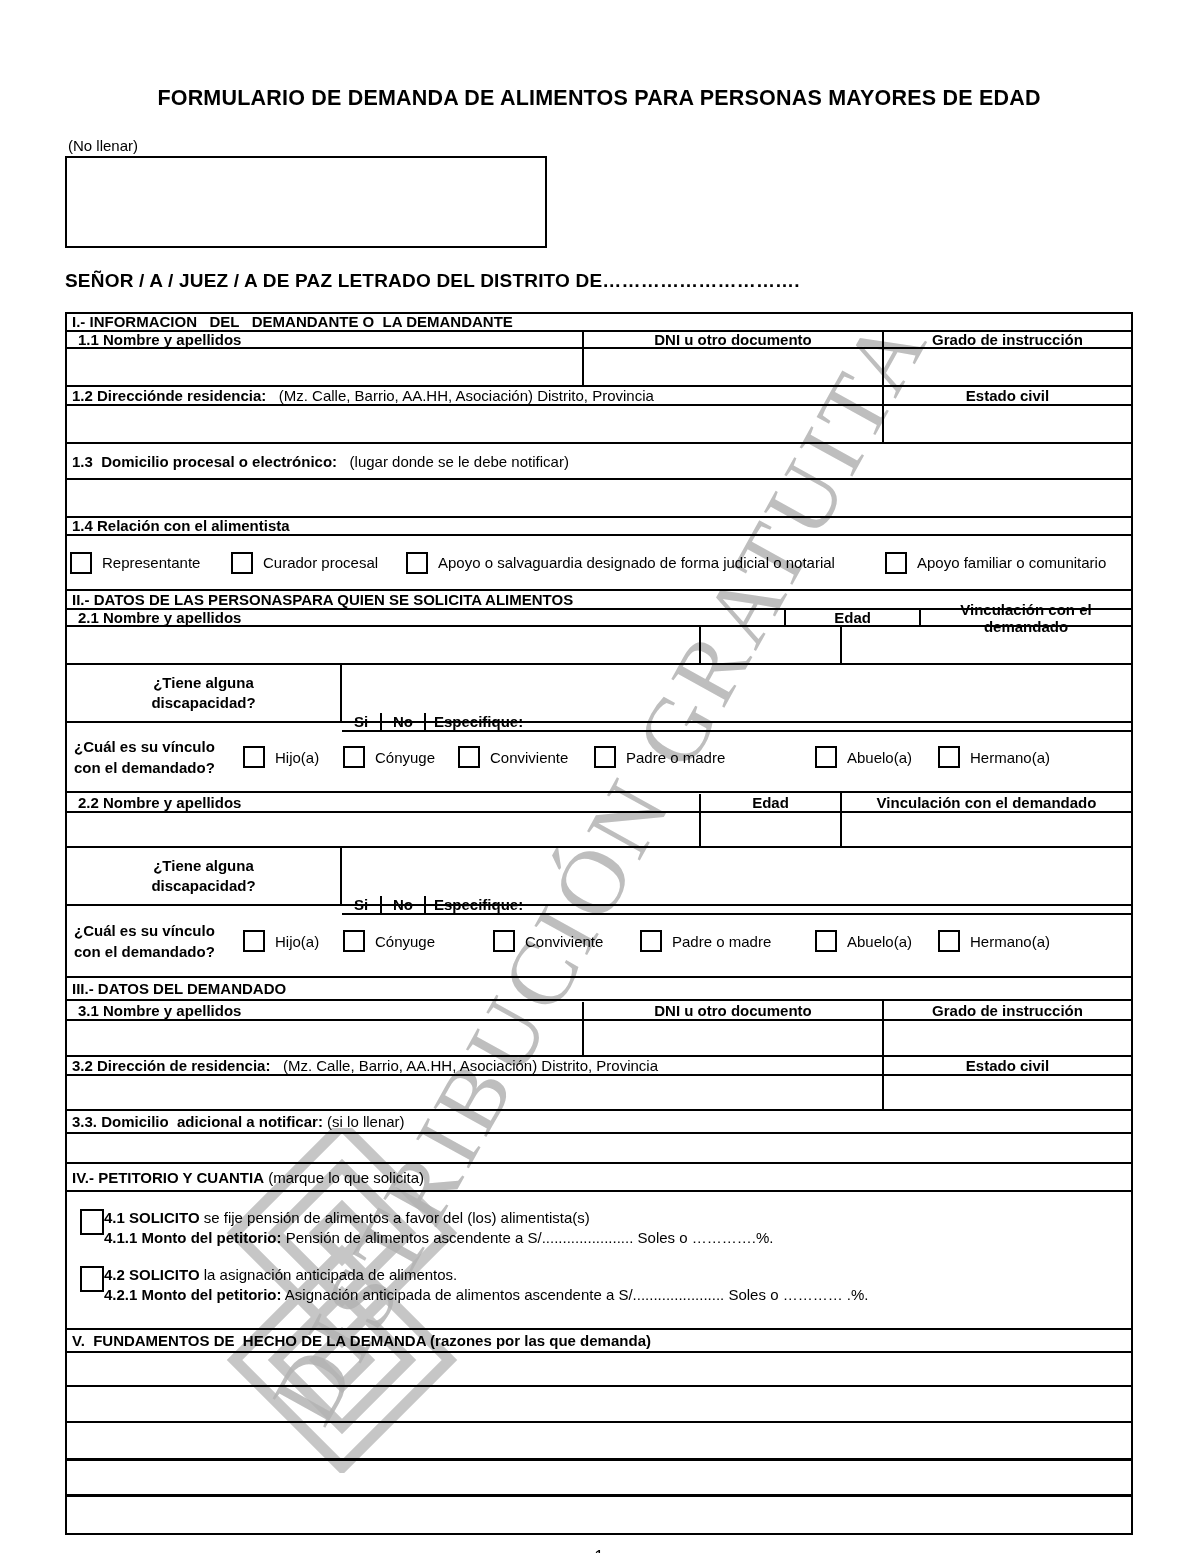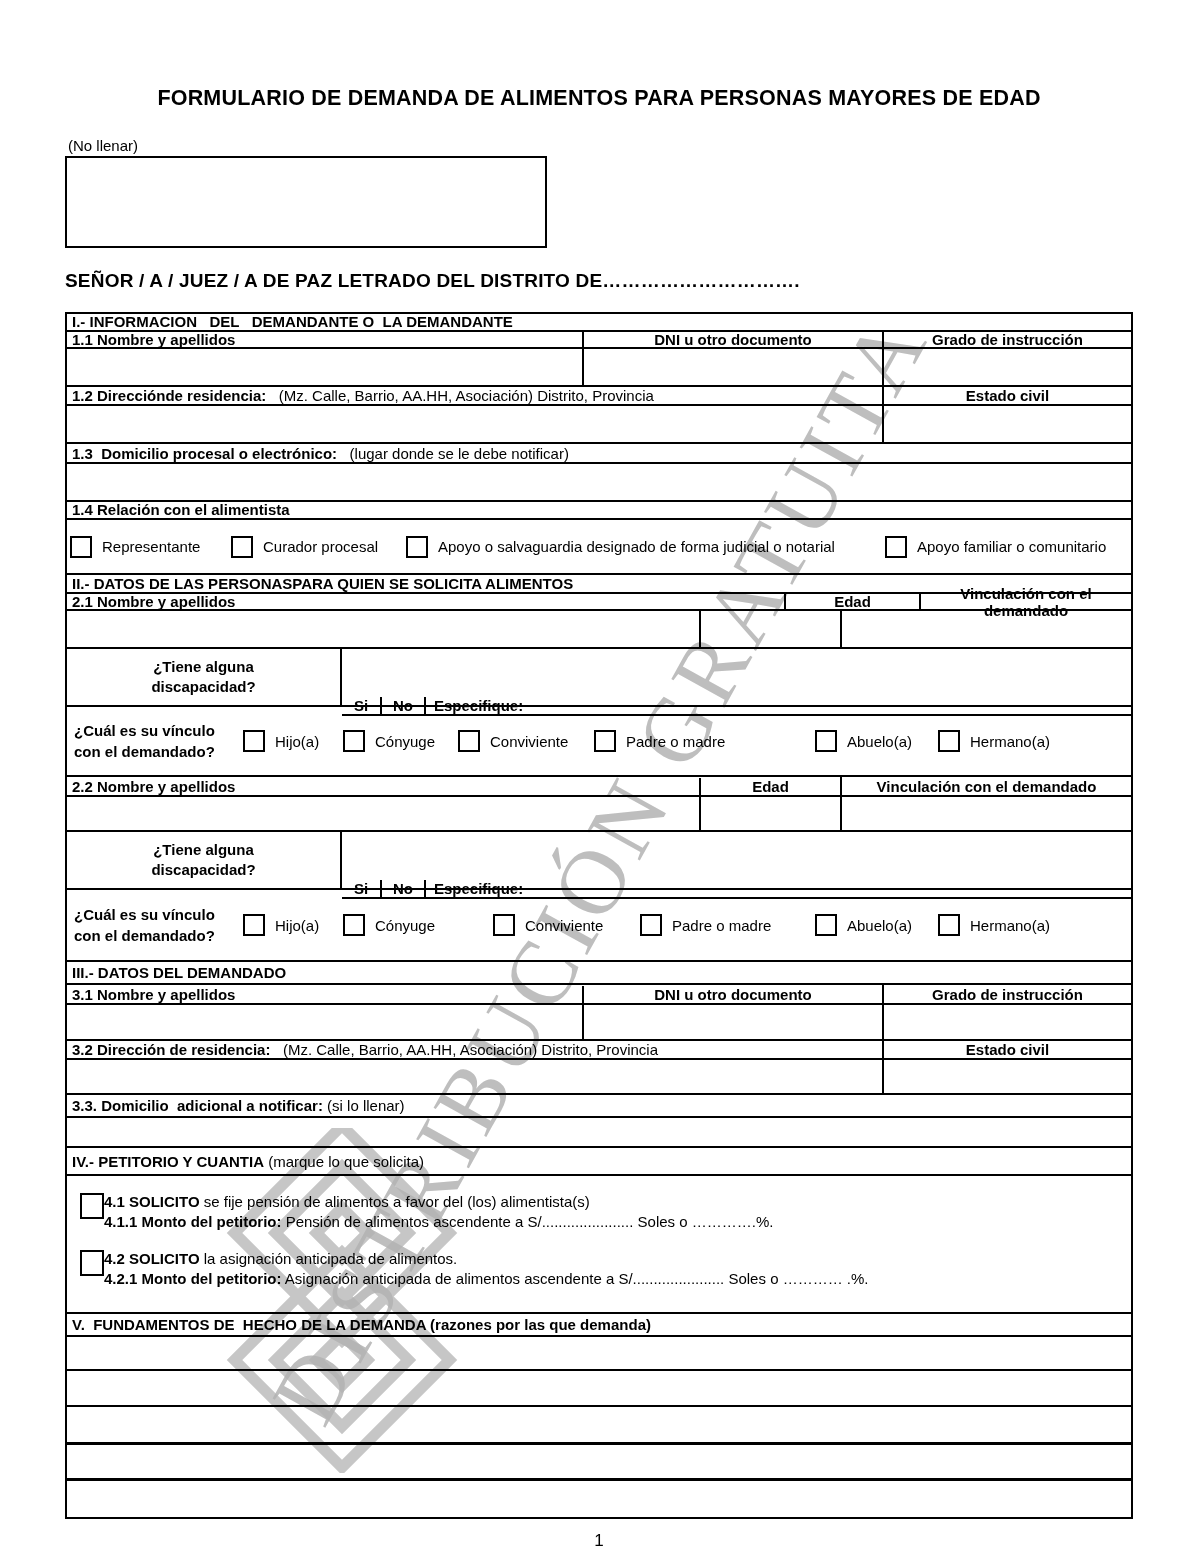--- a/index.html
+++ b/index.html
@@ -29,21 +29,21 @@
   .judge-line { margin-top:22px; font-weight:bold; font-size:19px; letter-spacing:.2px; }
 
   .ftable { margin-top:20px; width:1068px; border:2px solid #000; }
   .row { position:relative; border-bottom:2px solid #000; display:flex; align-items:stretch; font-size:15px; }
   .row:last-child { border-bottom:none; }
   .row.thick { border-bottom-width:3px; }
 
   .hdrtext { font-weight:bold; padding:1px 15px 0 5px; line-height:1.1; align-self:center; width:100%;border-radius:7px; }
   .cell { border-right:2px solid #000; }
   .cell:last-child { border-right:none; }
-  .lbl { font-weight:bold; padding-left:5px; align-self:center; }
+  .lbl { font-weight:bold; padding-left:11px; align-self:center; }
   .ctr { display:flex; align-items:center; justify-content:center; font-weight:bold; text-align:center; }
   .grow { flex:1 1 auto; }
 
   
   .cbi { position:absolute; top:50%; transform:translateY(-50%); display:flex; align-items:center; gap:10px; white-space:nowrap; }
   .cb { width:22px; height:22px; border:2.5px solid #000; flex:none; background:transparent; }
 
   
   .qlabel { position:absolute; left:7px; top:50%; transform:translateY(-50%); font-weight:bold; line-height:1.4; }
 
@@ -117,21 +117,21 @@
         <span class="pre" style="font-weight:bold; padding-left:5px">1.2 Direcciónde residencia:</span>
           <span class="pre">   (Mz. Calle, Barrio, AA.HH, Asociación) Distrito, Provincia</span>
       </div>
       <div class="cell ctr grow">Estado civil</div>
     </div>
     <div class="row" style="height:38px">
       <div class="cell" style="width:817px"></div>
       <div class="cell grow"></div>
     </div>
 
-    <div class="row" style="height:20px">
+    <div class="row" style="height:36px">
       <div style="display:flex; align-items:center; width:100%">
         <span class="pre" style="font-weight:bold; padding-left:5px">1.3  Domicilio procesal o electrónico:</span>
           <span class="pre">   (lugar donde se le debe notificar)</span>
       </div>
     </div>
     <div class="row" style="height:38px">
       <div class="grow"></div>
     </div>
 
     <div class="row" style="height:18px">

